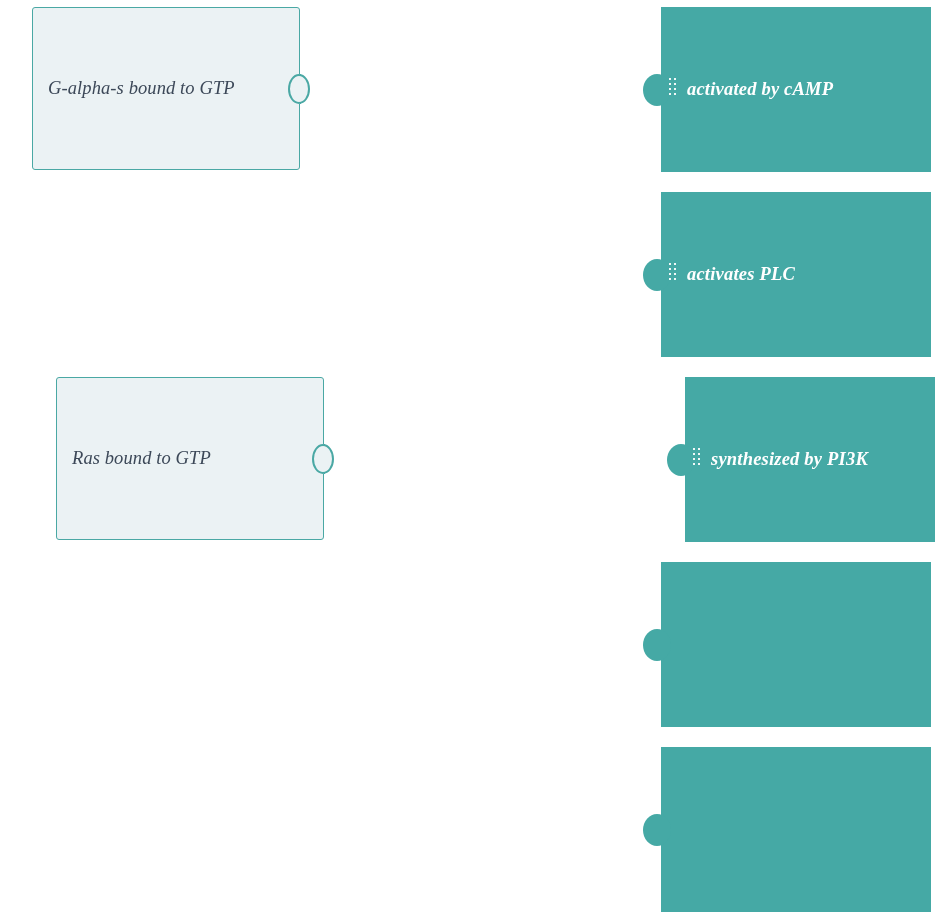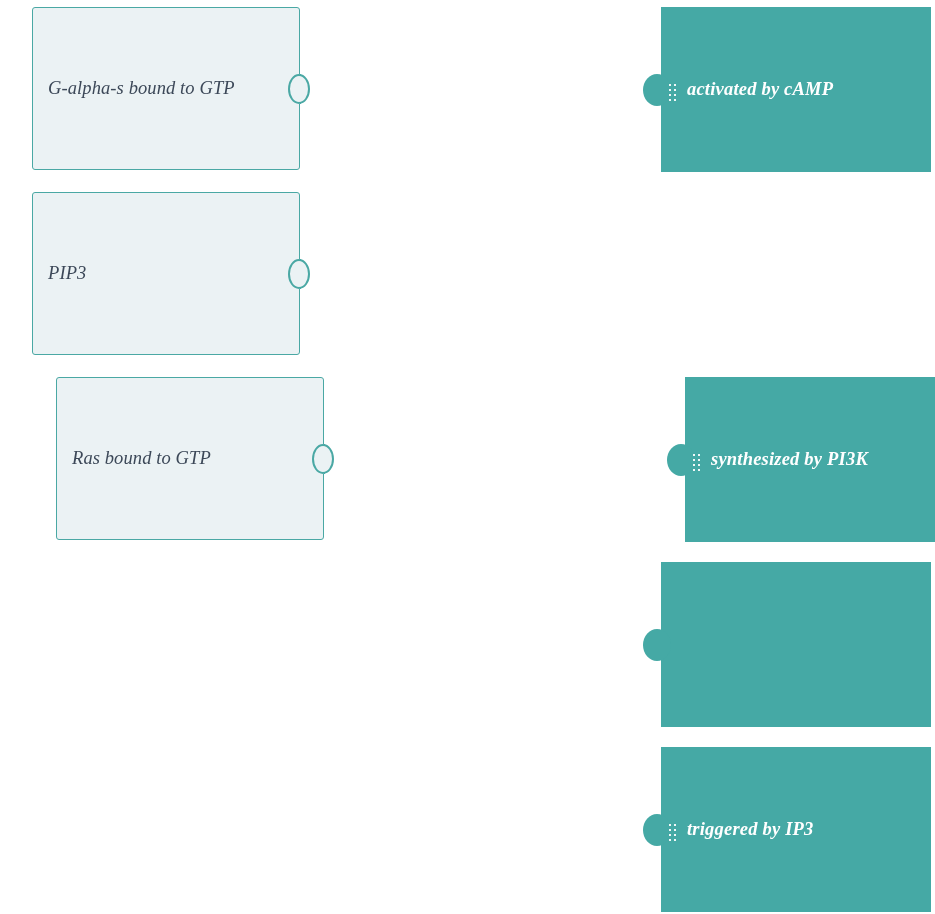--- a/index.html
+++ b/index.html
@@ -87,21 +87,21 @@
     left: 649px;
     top: 0;
     width: 270px;
     height: 165px;
     background: #45A9A5;
     display: flex;
     align-items: center;
   }
   .def-inner {
     display: flex;
-    align-items: flex-end;
+    align-items: flex-start;
     padding-left: 8px;
   }
   .def-label {
     font-size: 18.5px;
     font-weight: bold;
     color: #ffffff;
     letter-spacing: 0.2px;
     line-height: 1.25;
     padding-left: 11px;
     padding-right: 14px;
@@ -159,24 +159,35 @@
             <i></i>
             <i></i>
             <i></i>
           </span>
         <span class="def-label">activated by cAMP</span>
       </span>
     </div>
   </div>
 
   <div class="match-row" style="top:192px;">
-    <div class="term-card">
-      <span class="term-label">PIP3</span>
-      <span class="socket-bar"></span>
-      <span class="socket"></span>
+    <div class="def-card">
+      <span class="plug"></span>
+      <span class="def-inner">
+        <span class="grip">
+            <i></i>
+            <i></i>
+            <i></i>
+            <i></i>
+            <i></i>
+            <i></i>
+            <i></i>
+            <i></i>
+          </span>
+        <span class="def-label">activates PLC</span>
+      </span>
     </div>
   </div>
 
   <div class="match-row" style="top:377px;margin-left:24px;">
     <div class="term-card">
       <span class="term-label">Ras bound to GTP</span>
       <span class="socket-bar"></span>
       <span class="socket"></span>
     </div>
     <div class="def-card">
@@ -199,29 +210,16 @@
 
   <div class="match-row" style="top:562px;">
     <div class="def-card">
       <span class="plug"></span>
     </div>
   </div>
 
   <div class="match-row" style="top:747px;">
     <div class="def-card">
       <span class="plug"></span>
-      <span class="def-inner">
-        <span class="grip">
-            <i></i>
-            <i></i>
-            <i></i>
-            <i></i>
-            <i></i>
-            <i></i>
-            <i></i>
-            <i></i>
-          </span>
-        <span class="def-label">triggered by IP3</span>
-      </span>
     </div>
   </div>
 
 </div>
 
 </body></html>

